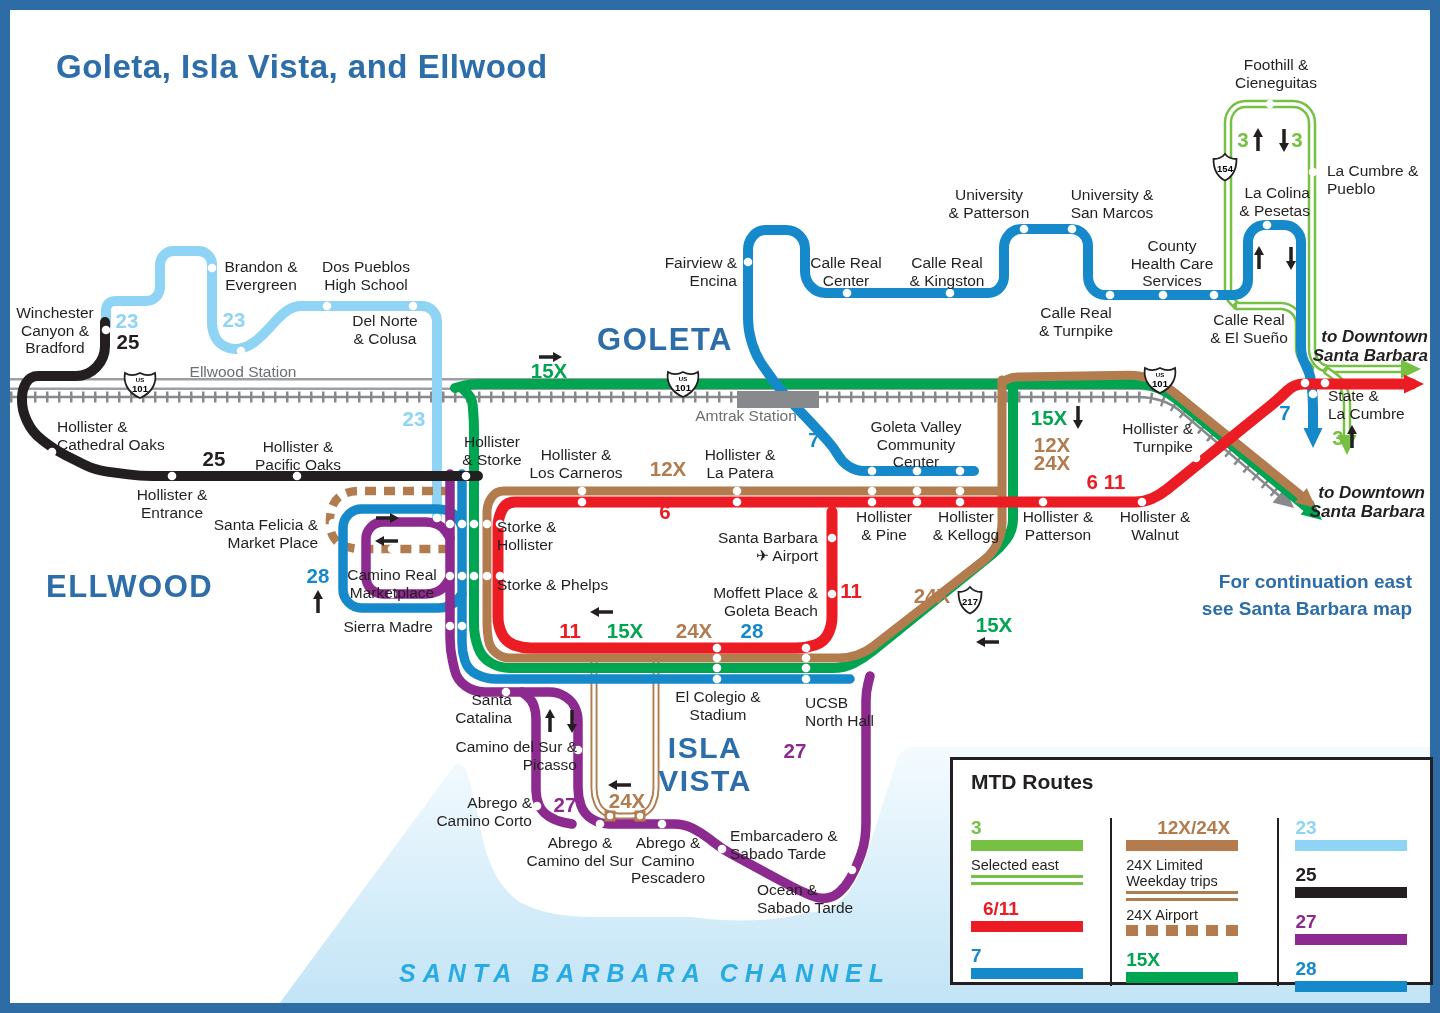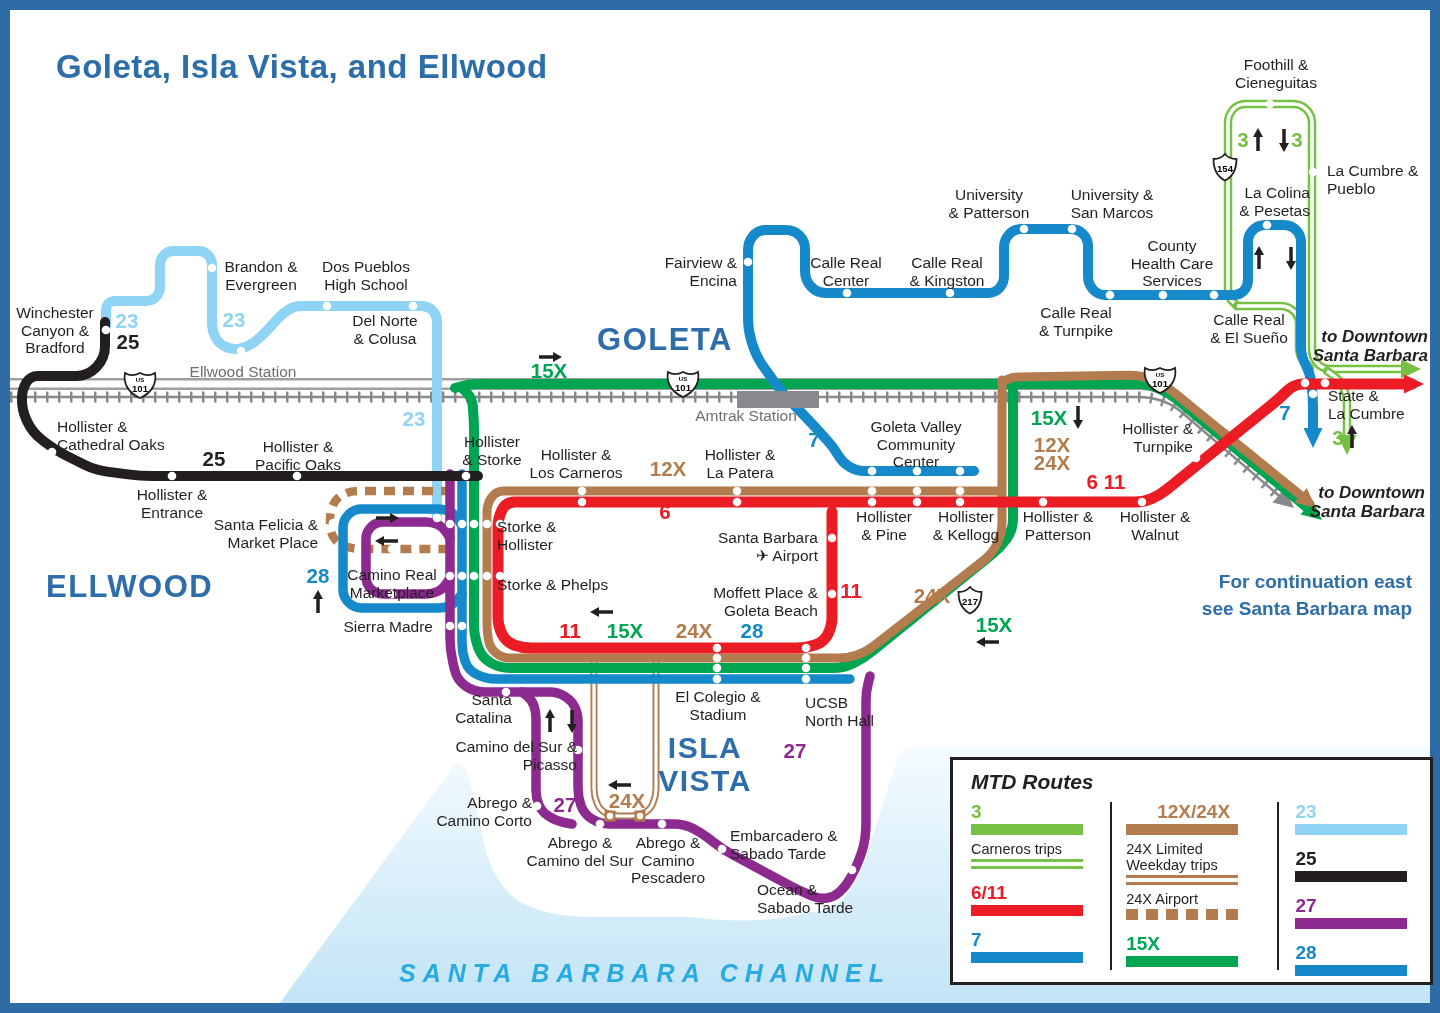--- a/index.html
+++ b/index.html
@@ -4,21 +4,21 @@
 <style>
   html,body{margin:0;padding:0;background:#fff;width:1440px;height:1013px;overflow:hidden;
     font-family:"Liberation Sans",sans-serif;}
   #frame{position:relative;width:1440px;height:1013px;box-sizing:border-box;
     border:10px solid #2E6CA6;background:#fff;}
   #mapsvg{position:absolute;left:0;top:0;width:1420px;height:993px;}
   #page-title{position:absolute;left:28px;top:20px;margin:18px;font-size:33px;font-weight:700;
     color:#2D6DA9;letter-spacing:.5px;}
   #legend{position:absolute;left:940px;top:747px;width:483px;height:228px;background:#fff;
     border:3px solid #231F20;box-sizing:border-box;padding:10px 0 0 18px;}
-  .lg-title{font-size:21px;font-weight:700;color:#231F20;margin-bottom:8px;font-style:italic;}
+  .lg-title{font-size:21px;font-weight:700;color:#231F20;margin-bottom:24px;}
   #legend-cols{display:flex;height:168px;}
   .lg-col{padding-right:14px;}
   .lg-col.c1{width:135px;}
   .lg-col.c2{width:148px;border-left:2px solid #231F20;padding-left:14px;}
   .lg-col.c3{width:130px;border-left:2px solid #231F20;padding-left:16px;}
   .lg-num{font-size:19px;font-weight:700;line-height:20px;}
   .lg-bar{width:112px;height:11px;margin:2px 0 6px 0;}
   .lg-bar.double{height:4px;background:transparent !important;border-top:3px solid;border-bottom:3px solid;}
   .lg-note{font-size:14.5px;color:#231F20;line-height:16px;margin-top:2px;}.mt14{margin-top:14px}
 </style>
@@ -279,23 +279,23 @@
       <text x="1297" y="147" fill="#76C043" font-size="20.5" font-weight="700" text-anchor="middle"><tspan x="1297" dy="0">3</tspan></text>
       <text x="1338" y="445" fill="#76C043" font-size="20.5" font-weight="700" text-anchor="middle"><tspan x="1338" dy="0">3</tspan></text>
     </svg>
   <h1 id="page-title">Goleta, Isla Vista, and Ellwood</h1>
   <div id="legend">
     <div class="lg-title">MTD Routes</div>
     <div id="legend-cols">
         <div class="lg-col c1">
           <div class="lg-num" style="color: rgb(118, 192, 67);">3</div>
           <div class="lg-bar solid" style="background: rgb(118, 192, 67);"></div>
-          <div class="lg-note">Carneros trips</div>
+          <div class="lg-note">Selected east</div>
           <div class="lg-bar double" style="border-color: rgb(118, 192, 67);"></div>
-          <div class="lg-num mt14" style="color: rgb(236, 28, 36);">6/11</div>
+          <div class="lg-num mt14" style="color: rgb(236, 28, 36); margin-left: 12px;">6/11</div>
           <div class="lg-bar solid" style="background: rgb(236, 28, 36);"></div>
           <div class="lg-num mt14" style="color: rgb(22, 137, 203);">7</div>
           <div class="lg-bar solid" style="background: rgb(22, 137, 203);"></div>
         </div>
         <div class="lg-col c2">
           <div class="lg-num" style="color: rgb(178, 124, 79); margin-left: 31px;">12X/24X</div>
           <div class="lg-bar solid" style="background: rgb(178, 124, 79);"></div>
           <div class="lg-note">24X Limited<br>Weekday trips</div>
           <div class="lg-bar double" style="border-color: rgb(178, 124, 79);"></div>
           <div class="lg-note">24X Airport</div>

